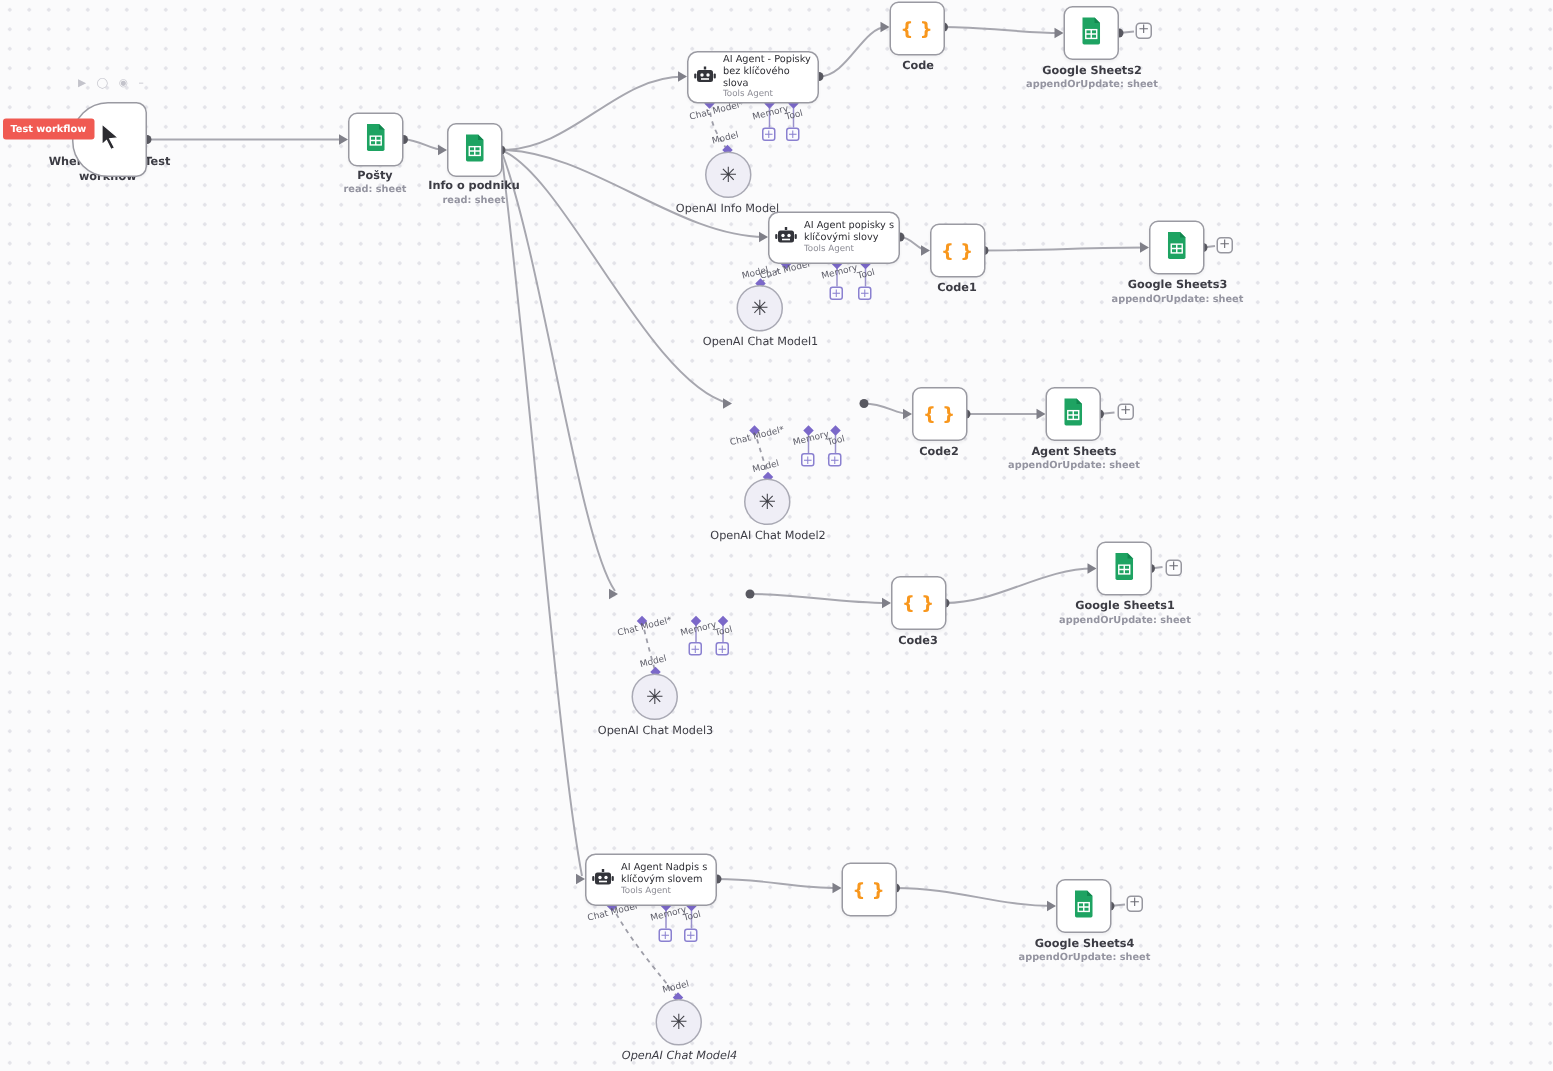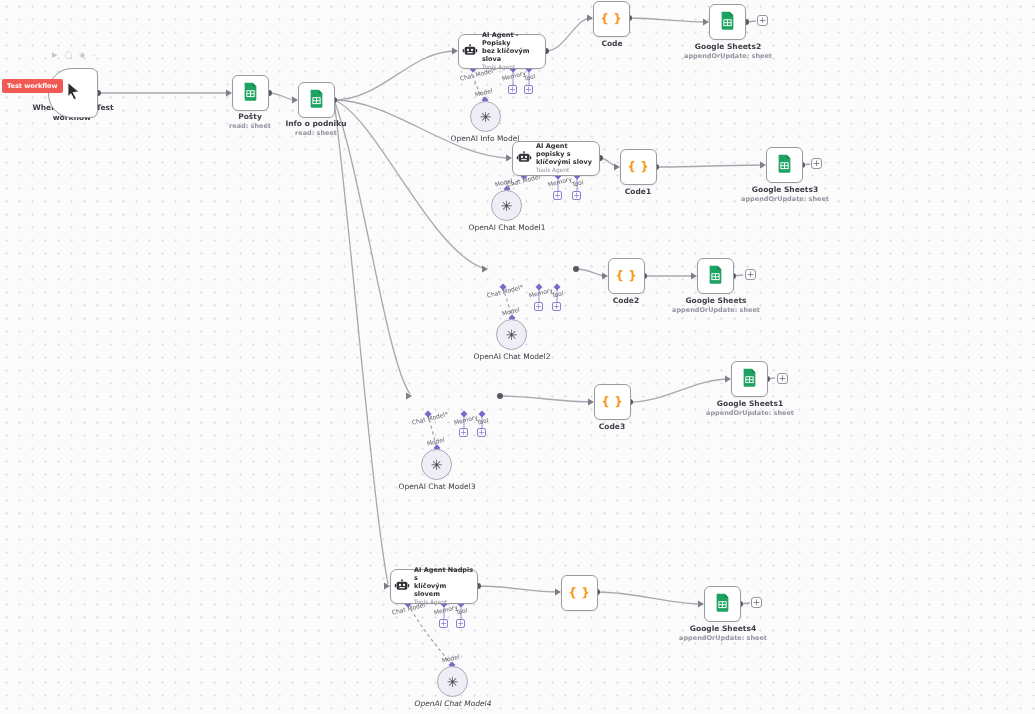--- a/index.html
+++ b/index.html
@@ -8,21 +8,21 @@
     background-image:radial-gradient(circle,#e2e2e8 1px,transparent 1.2px);
     background-size:13px 13px;
     font-family:"DejaVu Sans",sans-serif;}
   svg.wires{position:absolute;left:0;top:0;z-index:1;}
   .node{position:absolute;background:#fff;border:1px solid #9a9aa2;border-radius:6px;
     box-sizing:border-box;display:flex;align-items:center;justify-content:center;
     box-shadow:0 1px 2px rgba(50,50,60,.06);z-index:3;}
   .sq{width:37px;height:36px;}
   .agent{width:88px;height:35px;border-radius:7px;justify-content:flex-start;gap:4px;padding:2px 3px;}
   .agent .txt{display:flex;flex-direction:column;line-height:1.2;}
-  .agent .ttl{font-size:6.5px;font-weight:bold;color:#2e2e34;}
+  .agent .ttl{font-size:6.5px;font-weight:normal;color:#2e2e34;}
   .agent .sub{font-size:5.8px;color:#8d8d96;}
   .circle-node{position:absolute;width:31px;height:31px;border-radius:50%;background:#efeef6;
     border:1px solid #a9a9b4;display:flex;align-items:center;justify-content:center;
     font-size:14px;color:#3f3f46;z-index:3;box-sizing:border-box;}
   .trigger{position:absolute;left:48px;top:68px;width:50px;height:50px;background:#fff;
     border:1px solid #9a9aa2;border-radius:24px 7px 7px 24px;display:flex;align-items:center;
     justify-content:center;z-index:3;box-sizing:border-box;box-shadow:0 1px 2px rgba(50,50,60,.06);}
   .badge{position:absolute;left:2px;top:79px;background:#f05a52;color:#fff;font-size:6.5px;
     font-weight:bold;padding:3px 5px;border-radius:2px;z-index:4;}
   .toolbar{position:absolute;left:52px;top:51px;display:flex;gap:7px;color:#c3c3cb;
@@ -207,21 +207,21 @@
     <span><svg width="16" height="16" viewBox="0 0 24 24">
           <rect x="4" y="7" width="16" height="12" rx="2.5" fill="#33343a"></rect>
           <circle cx="9" cy="12" r="1.7" fill="#fff"></circle>
           <circle cx="15" cy="12" r="1.7" fill="#fff"></circle>
           <rect x="8" y="15.2" width="8" height="1.6" fill="#fff"></rect>
           <rect x="10.8" y="3.5" width="2.4" height="3" fill="#33343a"></rect>
           <rect x="1.2" y="10.5" width="2.2" height="5" rx="1" fill="#33343a"></rect>
           <rect x="20.6" y="10.5" width="2.2" height="5" rx="1" fill="#33343a"></rect>
         </svg></span>
     <span class="txt">
-        <span class="ttl"><span>AI Agent - Popisky</span><br><span>bez klíčovým slova</span></span>
+        <span class="ttl"><span>AI Agent - Popisky</span><br><span>bez klíčového slova</span></span>
         <span class="sub">Tools Agent</span>
       </span>
   </div>
   <div class="portlabel" style="left:459px;top:75px;">Chat Model*</div>
   <div class="portlabel" style="left:501px;top:75px;">Memory</div>
   <div class="portlabel" style="left:523px;top:75px;">Tool</div>
   <div class="plusbox" style="left:508px;top:85px;">+</div>
   <div class="plusbox" style="left:524px;top:85px;">+</div>
   <div class="portlabel" style="left:474px;top:91px;">Model</div>
   <div class="circle-node" style="left:470px;top:101px;">
@@ -309,21 +309,21 @@
   <div class="node sq" style="left:697px;top:258px;">
     <span><svg width="15" height="19" viewBox="0 0 20 26">
           <path d="M2 1 h11 l5 5 v18 a1.5 1.5 0 0 1 -1.5 1.5 h-13 A1.5 1.5 0 0 1 2 24 z" fill="#1ea362"></path>
           <path d="M13 1 l5 5 h-5 z" fill="#12864e"></path>
           <rect x="5" y="12" width="10" height="8" fill="none" stroke="#fff" stroke-width="1.3"></rect>
           <line x1="5" y1="16" x2="15" y2="16" stroke="#fff" stroke-width="1.3"></line>
           <line x1="10" y1="12" x2="10" y2="20" stroke="#fff" stroke-width="1.3"></line>
         </svg></span>
   </div>
   <div class="nlabel" style="left:672px;top:296px;width:88px;">
-    <span>Google Sheets</span><span class="sub">appendOrUpdate: sheet</span>
+    <span>Agent Sheets</span><span class="sub">appendOrUpdate: sheet</span>
   </div>
   <div class="plusend" style="left:745px;top:269px;">+</div>
 
   <div class="portlabel" style="left:411px;top:419px;">Chat Model*</div>
   <div class="portlabel" style="left:453px;top:419px;">Memory</div>
   <div class="portlabel" style="left:476px;top:419px;">Tool</div>
   <div class="plusbox" style="left:459px;top:428px;">+</div>
   <div class="plusbox" style="left:477px;top:428px;">+</div>
   <div class="portlabel" style="left:426px;top:440px;">Model</div>
   <div class="circle-node" style="left:421px;top:449px;">

